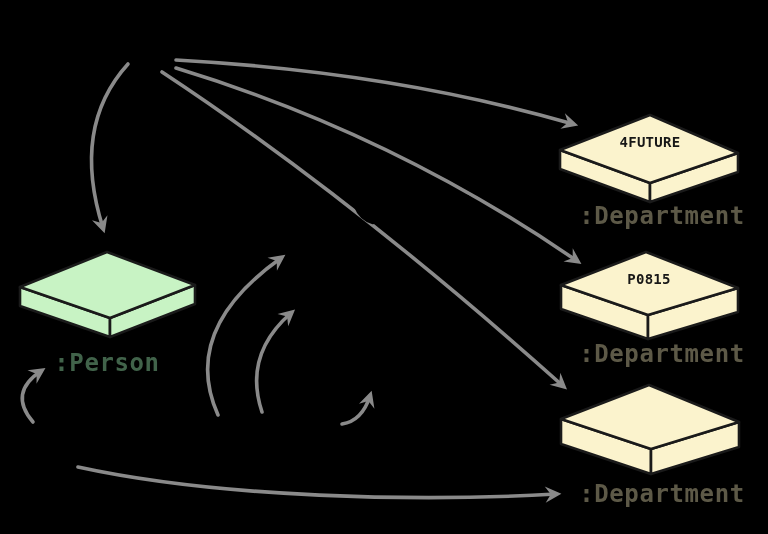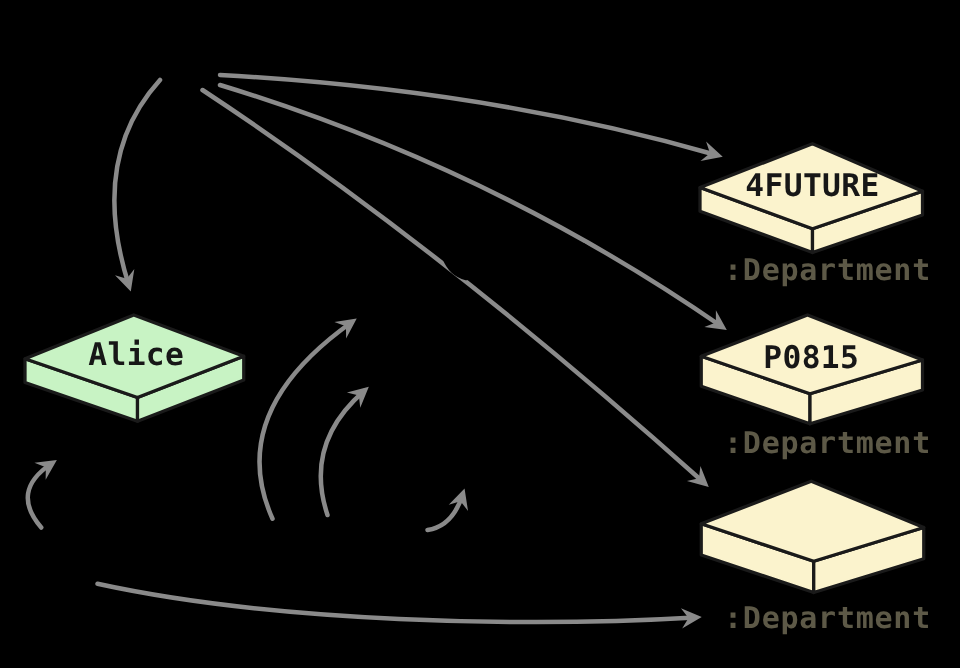--- a/index.html
+++ b/index.html
@@ -38,21 +38,21 @@
     stroke-width: 2.6;
     stroke-linejoin: round;
   }
   .label {
     position: absolute;
     text-align: center;
     font-weight: bold;
     white-space: nowrap;
   }
   .node-label {
-    font-size: 25px;
+    font-size: 14px;
     color: var(--node-label-text, #171717);
     letter-spacing: 0.3px;
   }
   .type-label {
     font-size: 24px;
     letter-spacing: 0.6px;
   }
   .person-type { color: var(--person-type-text, #41634a); }
   .department-type { color: var(--department-type-text, #5d5947); }
 </style>
@@ -103,21 +103,21 @@
       <polygon class="department-face" points="646,252 738,288 648,315 561,285"></polygon>
     </g>
 
     <g>
       <polygon class="department-face" points="561,419 651,449 651,474 561,444"></polygon>
       <polygon class="department-face" points="651,449 739,422 739,447 651,474"></polygon>
       <polygon class="department-face" points="649,385 739,422 651,449 561,419"></polygon>
     </g>
   </svg>
 
-  <div class="label node-label" style="left:49px; top:269px; width:120px;">Alice</div>
+  <div class="label type-label person-type" style="left:27px; top:349px; width:160px;">:Person</div>
 
   <div class="label node-label" style="left:590px; top:134px; width:120px;">4FUTURE</div>
   <div class="label type-label department-type" style="left:577px; top:202px; width:170px;">:Department</div>
 
   <div class="label node-label" style="left:589px; top:271px; width:120px;text-align:center;">P0815</div>
   <div class="label type-label department-type" style="left:577px; top:340px; width:170px;">:Department</div>
 
   <div class="label type-label department-type" style="left:577px; top:480px; width:170px;">:Department</div>
 
 </div>

